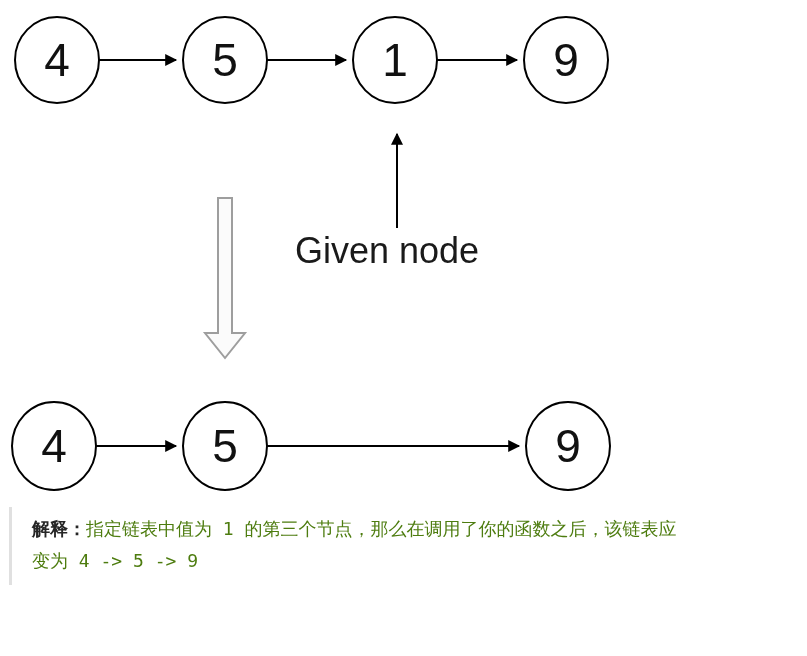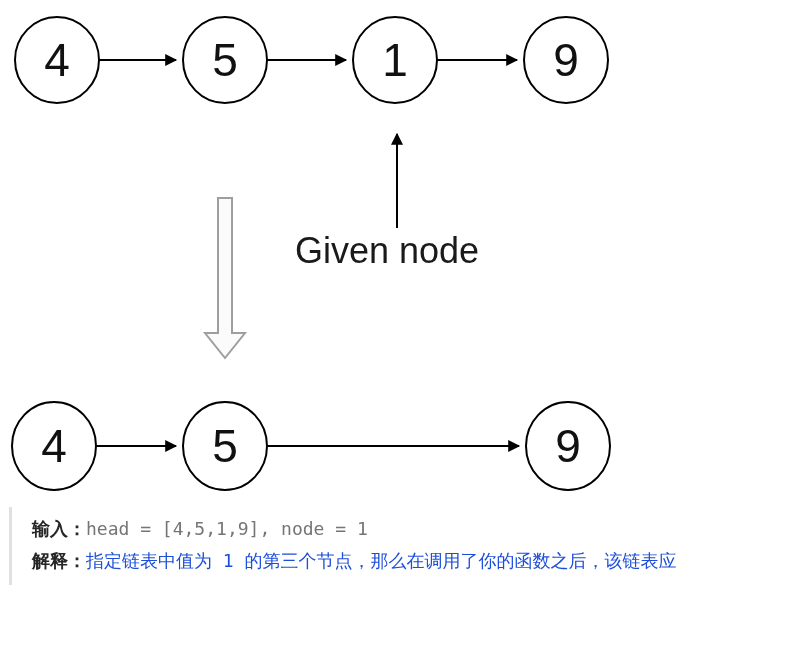--- a/index.html
+++ b/index.html
@@ -60,21 +60,21 @@
     font-weight: bold;
     color: #262626;
     font-family: "Liberation Sans", sans-serif;
   }
   .example-code {
     font-family: "DejaVu Sans Mono", "Liberation Mono", monospace;
     color: #757575;
   }
   .example-expl {
     font-family: "DejaVu Sans Mono", "Liberation Mono", monospace;
-    color: #1d4ed8;
+    color: #4d7c0f;
   }
 </style>
 </head>
 <body>
 
 <div class="diagram-wrap">
   <svg width="807" height="505" viewBox="0 0 807 505" xmlns="http://www.w3.org/2000/svg">
     <defs>
       <marker id="arrowhead" viewBox="0 0 10 10" refX="9" refY="5" markerWidth="7" markerHeight="6" orient="auto-start-reverse">
         <path d="M0,0 L10,5 L0,10 Z" fill="#000000"></path>
@@ -117,15 +117,15 @@
 
       <line class="pointer-line" x1="267" y1="446" x2="519" y2="446" marker-end="url(#arrowhead)"></line>
 
       <ellipse class="node-ellipse" cx="568" cy="446" rx="42" ry="44"></ellipse>
       <text class="node-value" x="568" y="462">9</text>
     </g>
   </svg>
 </div>
 
 <div class="example-block">
-  <div class="example-line"><span class="example-label">输入：</span><span class="example-code">head = [4,5,1,9], node = 1</span></div>
   <div class="example-line"><span class="example-label">解释：</span><span class="example-expl">指定链表中值为 1 的第三个节点，那么在调用了你的函数之后，该链表应</span></div>
+  <div class="example-line"><span class="example-expl">变为 4 -&gt; 5 -&gt; 9</span></div>
 </div>
 
 </body></html>

